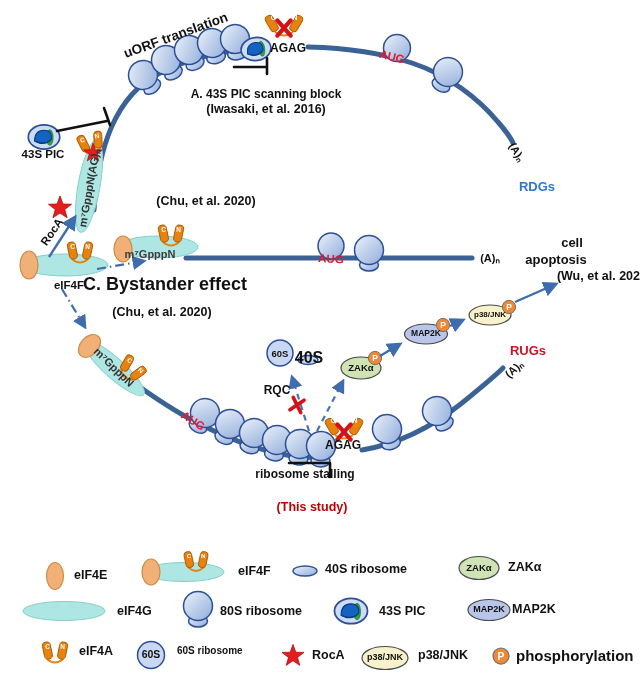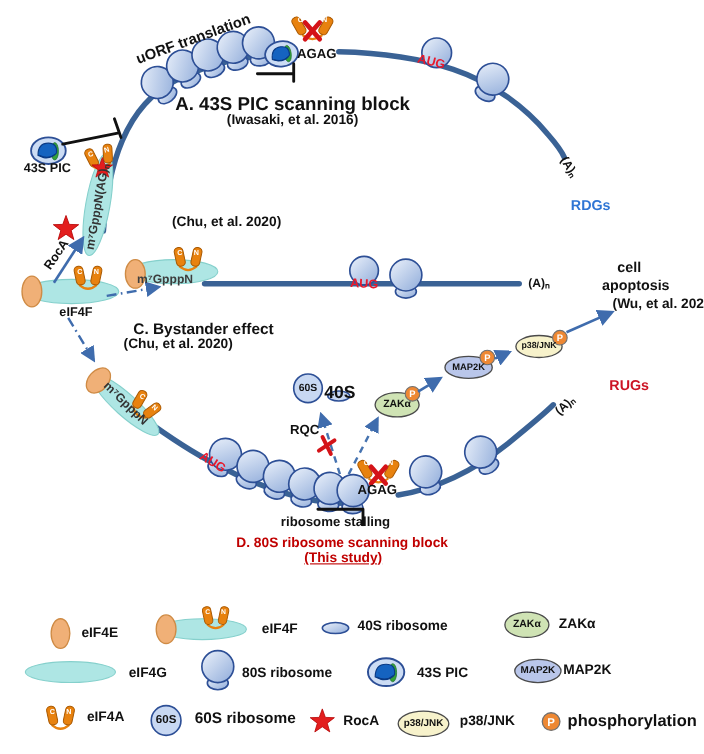--- a/index.html
+++ b/index.html
@@ -187,79 +187,78 @@
     <use href="#eif4a" transform="translate(55,652)"></use>
     <circle cx="151" cy="655" r="13.5" fill="#c8d8f2" stroke="#2d4f96" stroke-width="1.5"></circle>
     <use href="#star" transform="translate(293,656) scale(1.05)"></use>
     <ellipse cx="385" cy="658" rx="23" ry="11.5" fill="#f7f2cb" stroke="#4a4a4a" stroke-width="1.2"></ellipse>
     <use href="#pbadge" transform="translate(501,656) scale(1.15)"></use>
   </g>
 </svg>
 
 <div class="t" style="left:176px;top:36px;font-size:13.5px;transform:translate(-50%,-50%) rotate(-20deg);">uORF translation</div>
 
-<div class="t" style="left:266px;top:95px;font-size:17px;">A. 43S PIC scanning block</div>
+<div class="t" style="left:266px;top:95px;font-size:12px;">A. 43S PIC scanning block</div>
 <div class="t" style="left:266px;top:110px;font-size:12.5px;">(Iwasaki, et al. 2016)</div>
 
 <div class="t" style="left:43px;top:154px;font-size:11.5px;">43S PIC</div>
 
 <div class="t" style="left:89px;top:188px;font-size:11px;color:#333;transform:translate(-50%,-50%) rotate(-80deg);">m⁷GpppN(AG)ₙ</div>
 
 <div class="t" style="left:206px;top:202px;font-size:12.5px;">(Chu, et al. 2020)</div>
 
 <div class="t" style="left:52px;top:232px;font-size:11.5px;transform:translate(-50%,-50%) rotate(-55deg);">RocA</div>
 
 <div class="t" style="left:69px;top:285px;font-size:11.5px;">eIF4F</div>
 
 <div class="t" style="left:150px;top:254px;font-size:11px;color:#3d3d3d;">m⁷GpppN</div>
 
-<div class="t" style="left:165px;top:299px;font-size:14px;margin-left:20px;">C. Bystander effect</div>
+<div class="t" style="left:165px;top:285px;font-size:18px;">C. Bystander effect</div>
 <div class="t" style="left:162px;top:313px;font-size:12.5px;">(Chu, et al. 2020)</div>
 
 <div class="t" style="left:288px;top:49px;font-size:12px;">AGAG</div>
 <div class="t" style="left:392px;top:57px;font-size:11.5px;color:#e8192c;transform:translate(-50%,-50%) rotate(14deg);">AUG</div>
 <div class="t" style="left:517px;top:152px;font-size:11px;transform:translate(-50%,-50%) rotate(58deg);">(A)ₙ</div>
 <div class="t" style="left:537px;top:176px;font-size:13px;color:#2e75d4;margin-top:11px;">RDGs</div>
 
 <div class="t" style="left:331px;top:259px;font-size:11.5px;color:#e8192c;transform:translate(-50%,-50%) rotate(3deg);">AUG</div>
 <div class="t" style="left:490px;top:258px;font-size:11px;">(A)ₙ</div>
 
 <div class="t" style="left:572px;top:243px;font-size:13px;">cell</div>
-<div class="t" style="left:578px;top:260px;font-size:13px;">apoptosis</div>
+<div class="t" style="left:556px;top:260px;font-size:13px;">apoptosis</div>
 <div class="t" style="left:604px;top:277px;font-size:12.5px;">(Wu, et al. 2020)</div>
 
 <div class="t" style="left:361px;top:368px;font-size:9.5px;">ZAKα</div>
 <div class="t" style="left:426px;top:334px;font-size:8.5px;">MAP2K</div>
 <div class="t" style="left:490px;top:315px;font-size:8px;">p38/JNK</div>
 
-<div class="t" style="left:528px;top:351px;font-size:13px;color:#cc1324;margin-left:44px;">RUGs</div>
+<div class="t" style="left:528px;top:351px;font-size:13px;color:#cc1324;">RUGs</div>
 <div class="t" style="left:514px;top:369px;font-size:11px;transform:translate(-50%,-50%) rotate(-42deg);">(A)ₙ</div>
 
 <div class="t" style="left:280px;top:354px;font-size:9.5px;">60S</div>
 <div class="t" style="left:309px;top:358px;font-size:16px;">40S</div>
 <div class="t" style="left:277px;top:391px;font-size:12px;">RQC</div>
 
 <div class="t" style="left:114px;top:367px;font-size:11px;color:#333;transform:translate(-50%,-50%) rotate(44deg);">m⁷GpppN</div>
 <div class="t" style="left:193px;top:421px;font-size:11.5px;color:#e8192c;transform:translate(-50%,-50%) rotate(32deg);">AUG</div>
 <div class="t" style="left:343px;top:446px;font-size:12px;">AGAG</div>
 
 <div class="t" style="left:305px;top:475px;font-size:12px;">ribosome stalling</div>
-<div class="t" style="left:311px;top:494px;font-size:12.5px;color:#c00000;">D. 80S ribosome scanning block</div>
-<div class="t" style="left:312px;top:508px;font-size:12.5px;color:#c00000;text-decoration:underline;">(This study)</div>
+<div class="t" style="left:312px;top:508px;font-size:12.5px;color:#c00000;">(This study)</div>
 
 <div class="tl" style="left:74px;top:569px;font-size:12.5px;">eIF4E</div>
 <div class="tl" style="left:238px;top:565px;font-size:12.5px;">eIF4F</div>
 <div class="tl" style="left:325px;top:563px;font-size:12.5px;">40S ribosome</div>
 <div class="tl" style="left:508px;top:561px;font-size:12.5px;">ZAKα</div>
 <div class="tl" style="left:117px;top:605px;font-size:12.5px;">eIF4G</div>
 <div class="tl" style="left:220px;top:605px;font-size:12.5px;">80S ribosome</div>
 <div class="tl" style="left:379px;top:605px;font-size:12.5px;">43S PIC</div>
 <div class="tl" style="left:512px;top:603px;font-size:12.5px;">MAP2K</div>
 <div class="tl" style="left:79px;top:645px;font-size:12.5px;">eIF4A</div>
-<div class="tl" style="left:177px;top:645px;font-size:14px;">60S ribosome</div>
+<div class="tl" style="left:177px;top:645px;font-size:10px;">60S ribosome</div>
 <div class="tl" style="left:312px;top:649px;font-size:12.5px;">RocA</div>
 <div class="tl" style="left:418px;top:649px;font-size:12.5px;">p38/JNK</div>
 <div class="tl" style="left:516px;top:648px;font-size:15px;">phosphorylation</div>
 
 <div class="t" style="left:479px;top:568px;font-size:9.5px;">ZAKα</div>
 <div class="t" style="left:489px;top:610px;font-size:9px;">MAP2K</div>
 <div class="t" style="left:385px;top:658px;font-size:9px;">p38/JNK</div>
 <div class="t" style="left:151px;top:655px;font-size:10.5px;">60S</div>
 
 </div>

